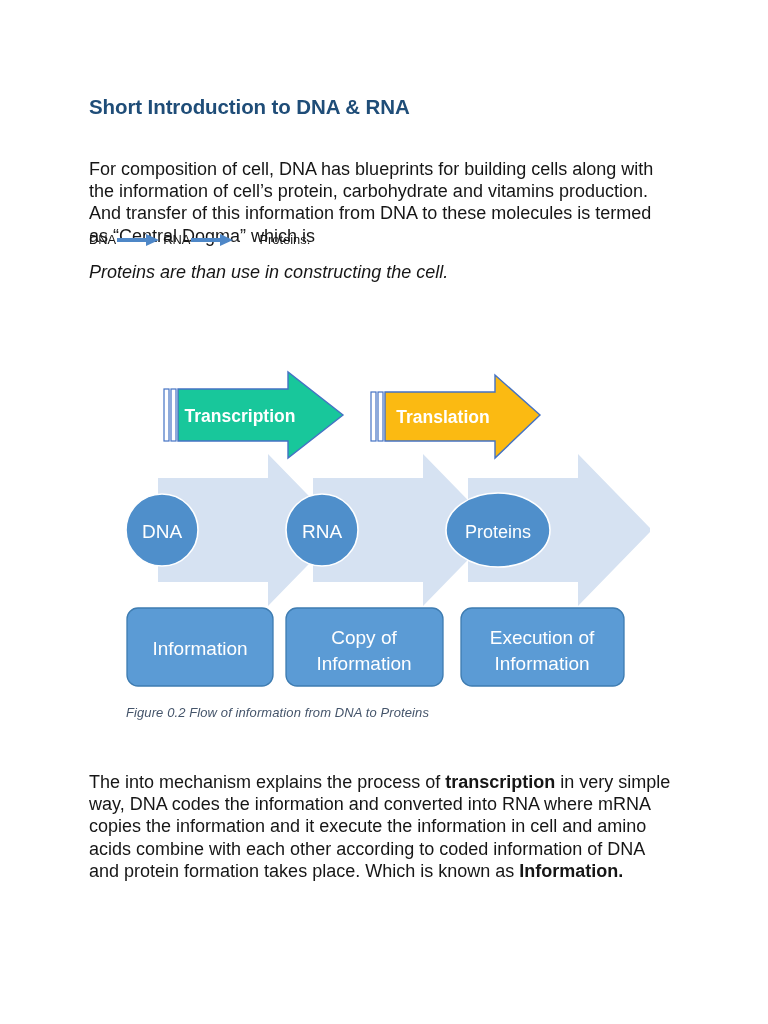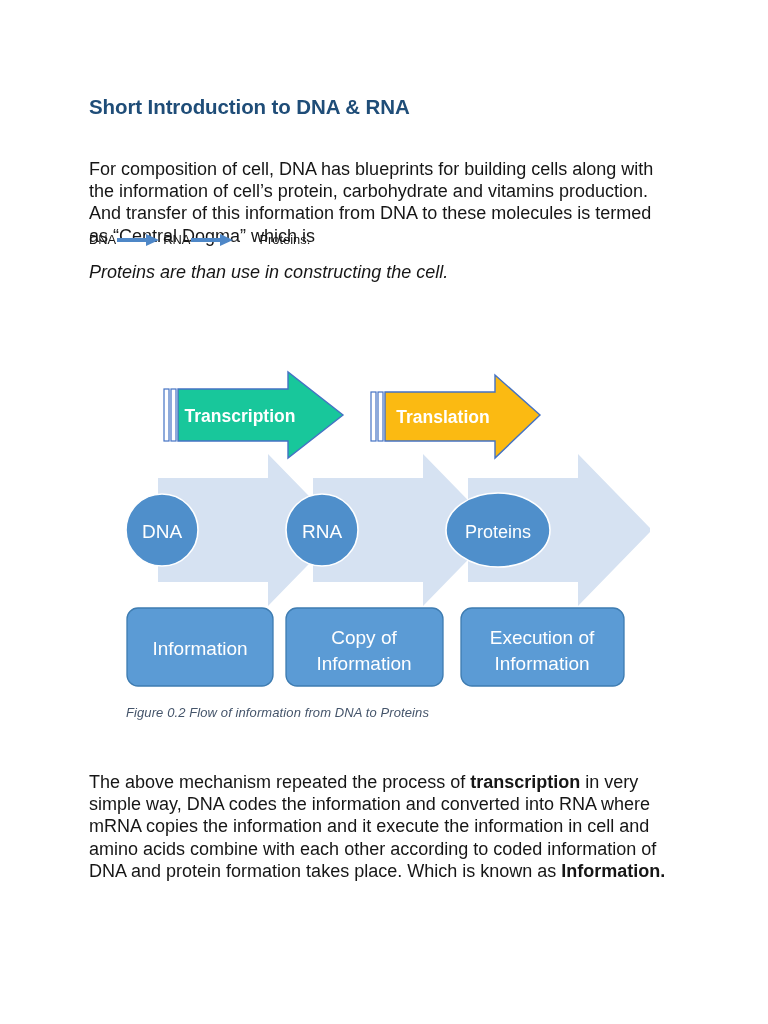--- a/index.html
+++ b/index.html
@@ -198,17 +198,17 @@
         <text x="432" y="274" text-anchor="middle" font-family="Liberation Sans, sans-serif" font-size="19" fill="#ffffff">Execution of</text>
         <text x="432" y="300" text-anchor="middle" font-family="Liberation Sans, sans-serif" font-size="19" fill="#ffffff">Information</text>
       </g>
 
     </svg>
 
     <div class="figcaption">Figure 0.2 Flow of information from DNA to Proteins</div>
   </div>
 
   <div class="para p-mech">
-    <span>The above mechanism repeated the process of </span><b>transcription</b><span> in very simple way, DNA codes the information and converted into RNA where mRNA copies the information and it execute the information in cell and amino acids combine with each other according to coded information of DNA and protein formation takes place. Which is known as </span><b>Information.</b>
+    <span>The into mechanism explains the process of </span><b>transcription</b><span> in very simple way, DNA codes the information and converted into RNA where mRNA copies the information and it execute the information in cell and amino acids combine with each other according to coded information of DNA and protein formation takes place. Which is known as </span><b>Information.</b>
   </div>
 
 
 </div>
 
 </body></html>

